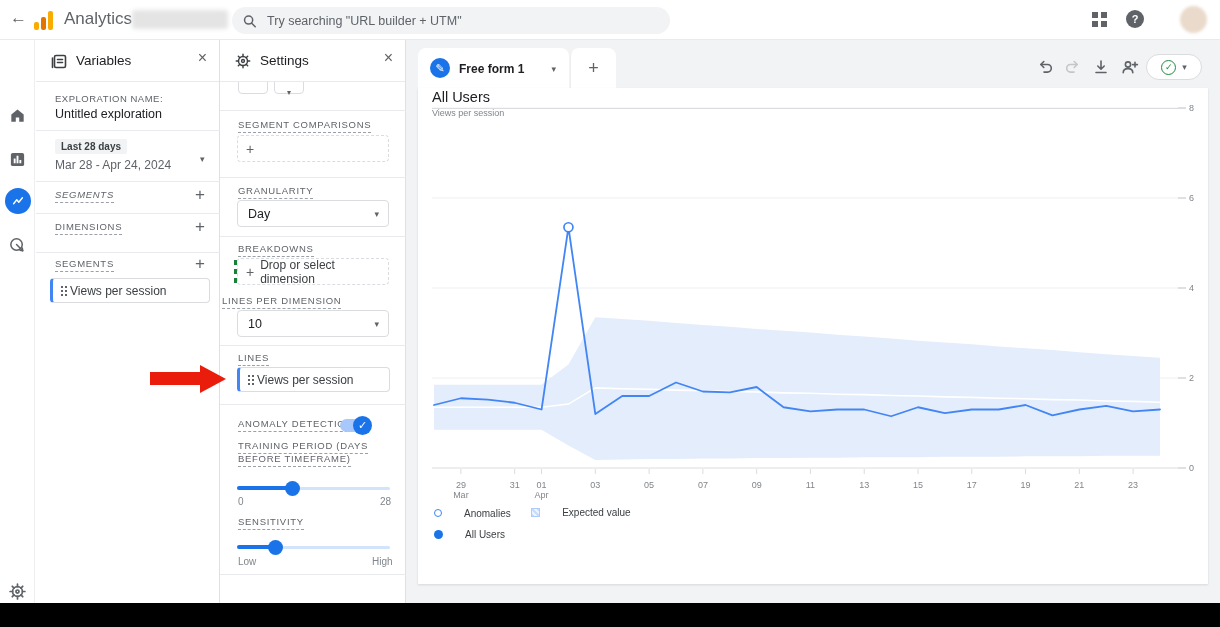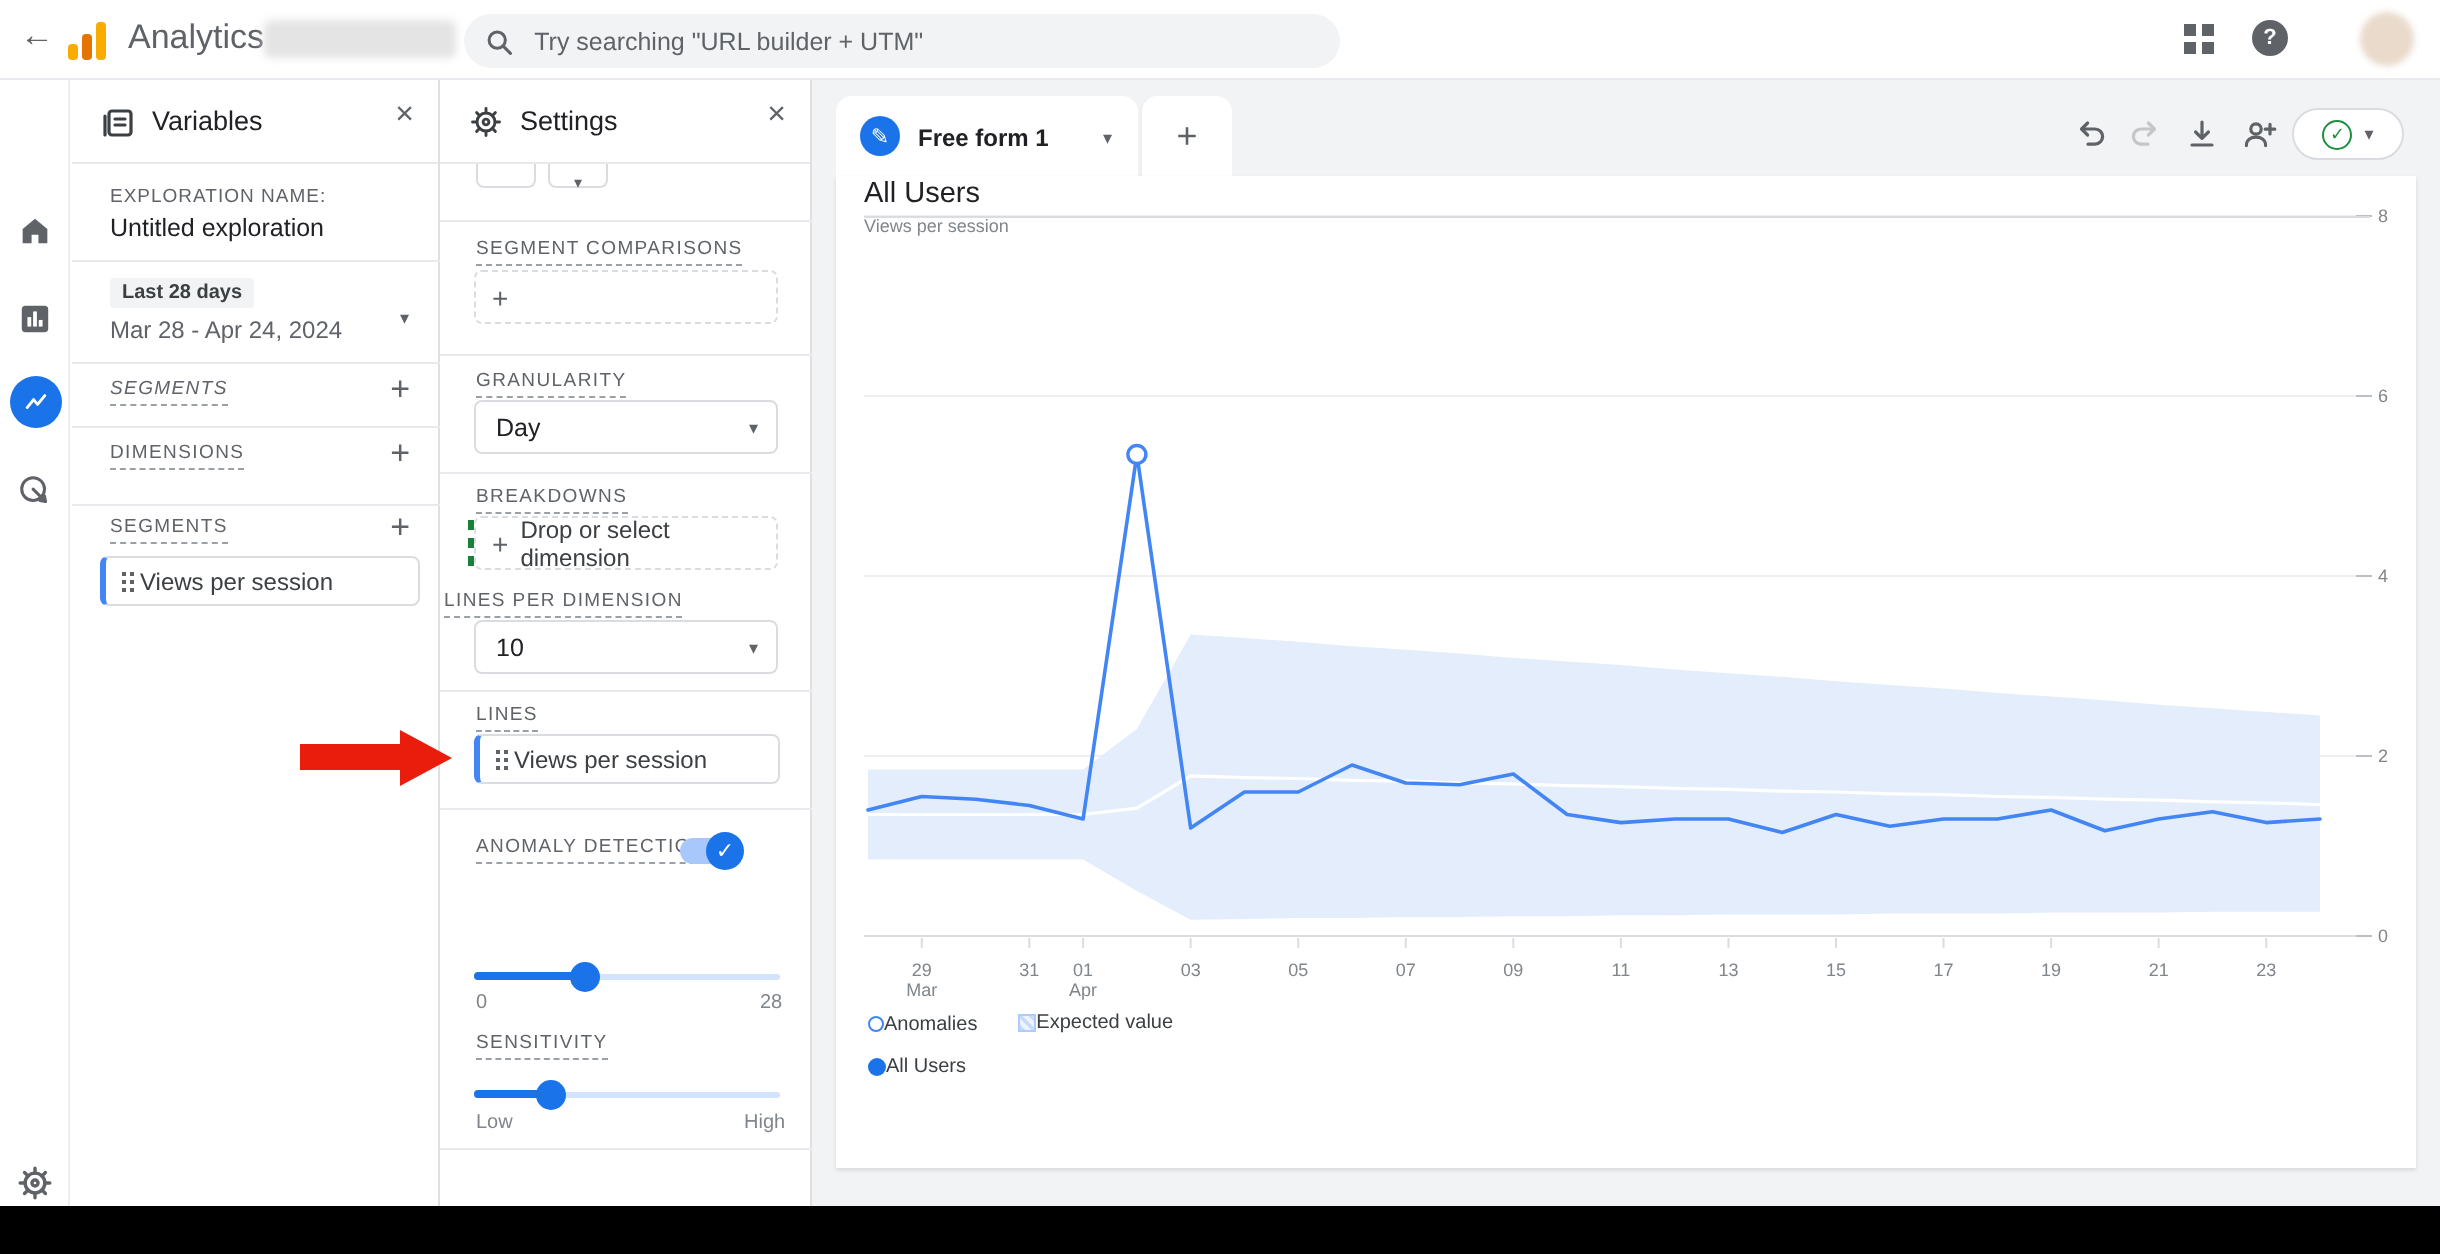--- a/index.html
+++ b/index.html
@@ -61,21 +61,21 @@
   .tab .lbl{position:absolute;left:41px;top:14px;font-size:12px;font-weight:bold;color:#202124;}
   .tab .caret{position:absolute;right:13px;top:16px;font-size:9px;color:#5f6368;}
   .tab-plus{position:absolute;left:164px;top:8px;width:46px;height:40px;background:#fff;border-radius:8px 8px 0 0;border-left:1px solid #eceef0;display:flex;align-items:center;justify-content:center;font-size:18px;font-weight:300;color:#5f6368;cursor:pointer;}
   .tb-ic{position:absolute;top:16px;width:22px;height:22px;cursor:pointer;display:flex;align-items:center;justify-content:center;}
   .pill{position:absolute;left:740px;top:14px;width:56px;height:26px;border:1px solid #dadce0;border-radius:13px;background:#fff;display:flex;align-items:center;justify-content:center;gap:6px;cursor:pointer;}
   .pill .chk{width:15px;height:15px;border-radius:50%;border:1.5px solid #1e8e3e;color:#1e8e3e;font-size:9px;display:flex;align-items:center;justify-content:center;}
   .pill .caret{font-size:9px;color:#5f6368;}
   .card{position:absolute;left:12px;top:48px;width:790px;height:496px;background:#fff;box-shadow:0 1px 2px rgba(60,64,67,.15);}
   .chart-title{position:absolute;left:432px;top:89px;width:753px;font-size:14.5px;color:#202124;border-bottom:1px solid #dadce0;padding-bottom:3px;z-index:6;}
   .chart-sub{position:absolute;left:432px;top:108px;font-size:9px;color:#80868b;z-index:6;}
-  .legend-item{display:inline-flex;align-items:center;gap:0;margin-right:16px;font-size:10px;color:#3c4043;}
+  .legend-item{display:inline-flex;align-items:center;gap:22px;margin-right:16px;font-size:10px;color:#3c4043;}
   .lg-anom{width:8px;height:8px;border:1.5px solid #4285f4;border-radius:50%;background:#fff;}
   .lg-exp{width:9px;height:9px;border:1px solid #aecbfa;background:repeating-linear-gradient(45deg,#c7dbfb 0 2px,#eef4fe 2px 4px);}
   .lg-dot{width:9px;height:9px;border-radius:50%;background:#1a73e8;}
   
   .red-arrow{position:absolute;left:150px;top:365px;width:76px;height:28px;z-index:40;pointer-events:none;}
   .red-arrow .shaft{position:absolute;left:0;top:7px;width:50px;height:13px;background:#ea1c0b;}
   .red-arrow .head{position:absolute;left:50px;top:0;width:0;height:0;border-top:14px solid transparent;border-bottom:14px solid transparent;border-left:26px solid #ea1c0b;}
   .letterbox{position:absolute;left:0;top:603px;width:1220px;height:24px;background:#000;}
   svg.lineicon{stroke:#5f6368;fill:none;stroke-width:1.6;stroke-linecap:round;stroke-linejoin:round;}
 </style>
@@ -217,20 +217,21 @@
       <span class="seclabel abs" style="left:18px;top:312px;">LINES</span>
       <div class="chip" style="left:17px;top:327px;width:153px;">
         <span class="dots"></span>
         <span class="txt">Views per session</span>
       </div>
       <div class="hr" style="top:364px;width:186px;"></div>
       <span class="seclabel abs" style="left:18px;top:378px;">ANOMALY DETECTION</span>
       <div class="toggle" style="left:120px;top:379px;">
         <span class="knob">✓</span>
       </div>
+      <span class="seclabel abs" style="left:18px;top:399px;width:150px;line-height:13px;border-bottom:none;"><span style="border-bottom:1px dashed #9aa0a6;padding-bottom:2px;">TRAINING PERIOD (DAYS BEFORE TIMEFRAME)</span></span>
       <div class="slider" style="top:441px;">
         <span class="track"></span>
         <span class="fill" style="width:55px;"></span>
         <span class="thumb" style="left:48px;"></span>
       </div>
       <span class="minmax" style="left:18px;top:456px;">0</span>
       <span class="minmax" style="left:160px;top:456px;">28</span>
       <span class="seclabel abs" style="left:18px;top:476px;">SENSITIVITY</span>
       <div class="slider" style="top:500px;">
         <span class="track"></span>

